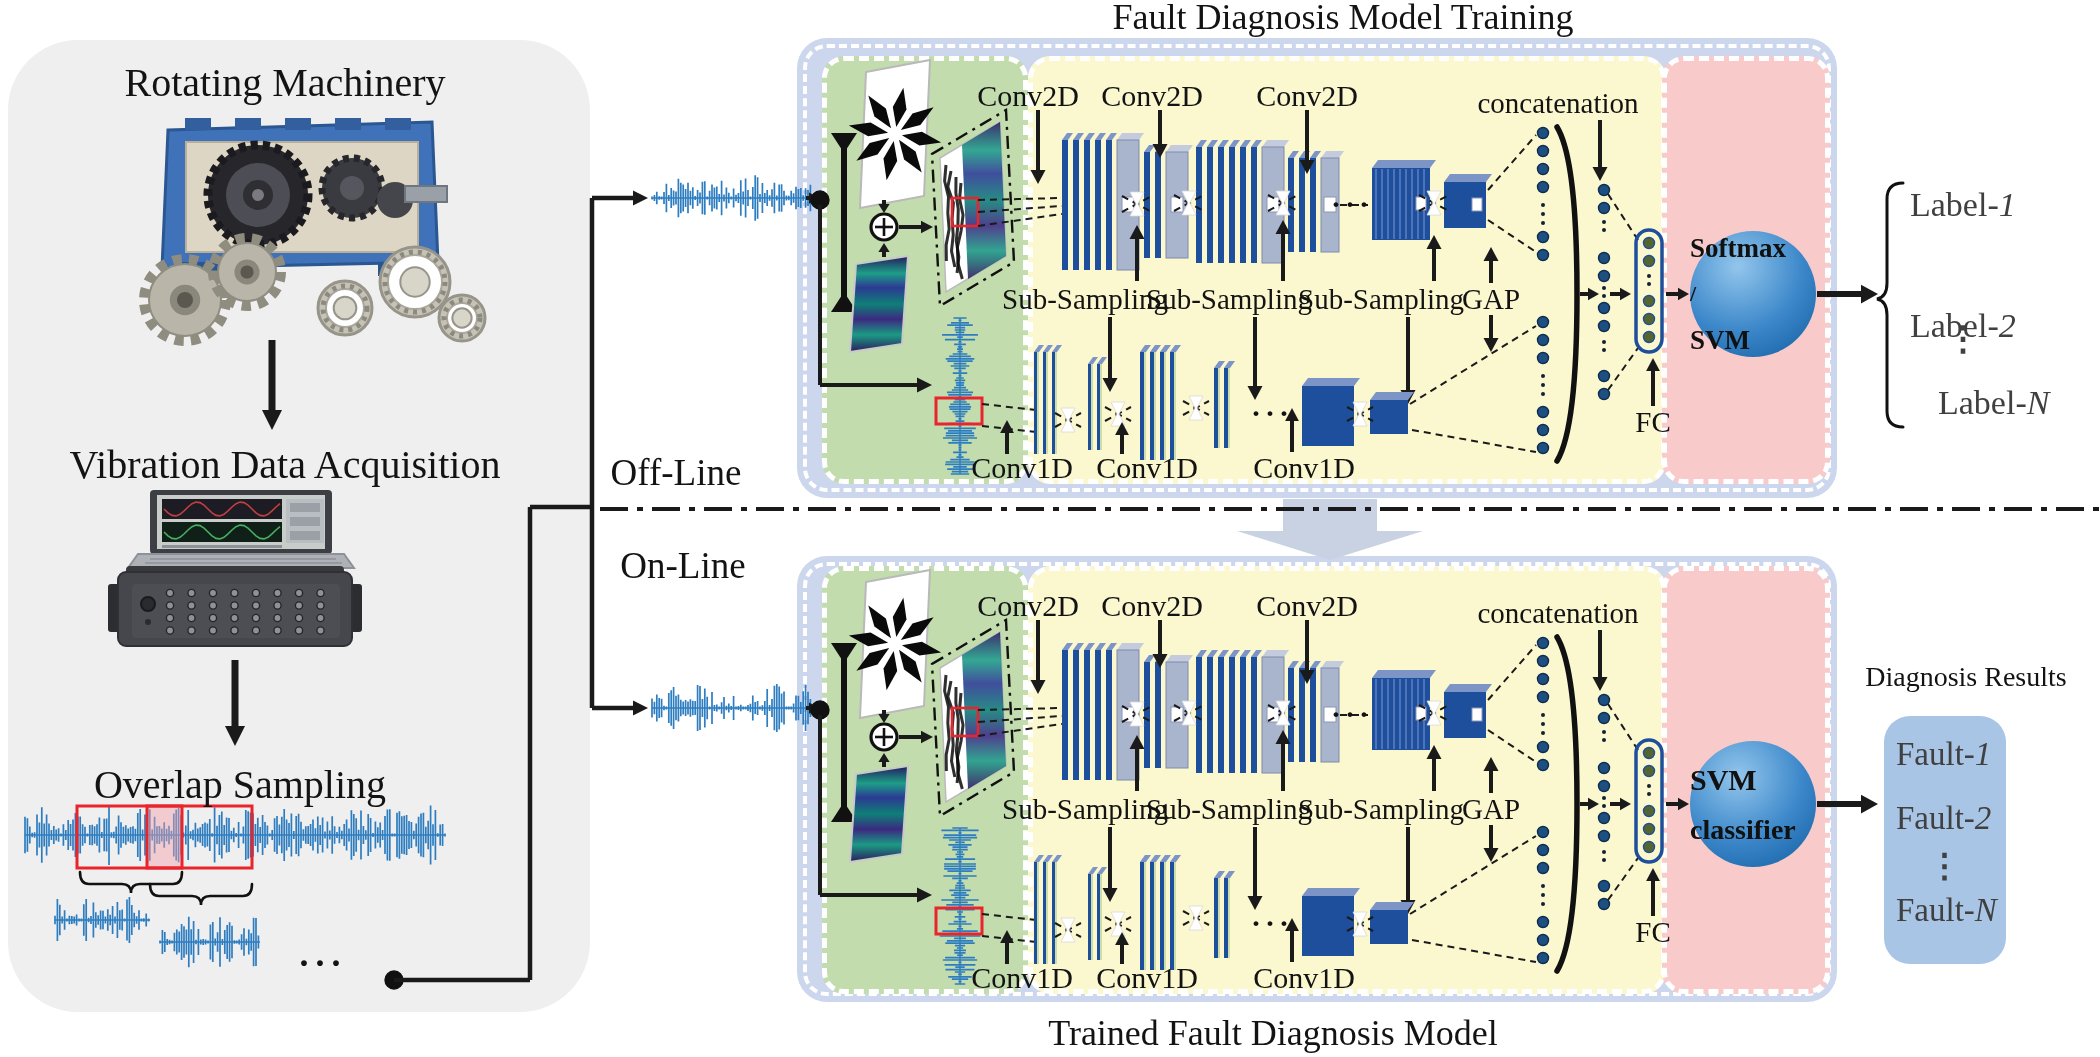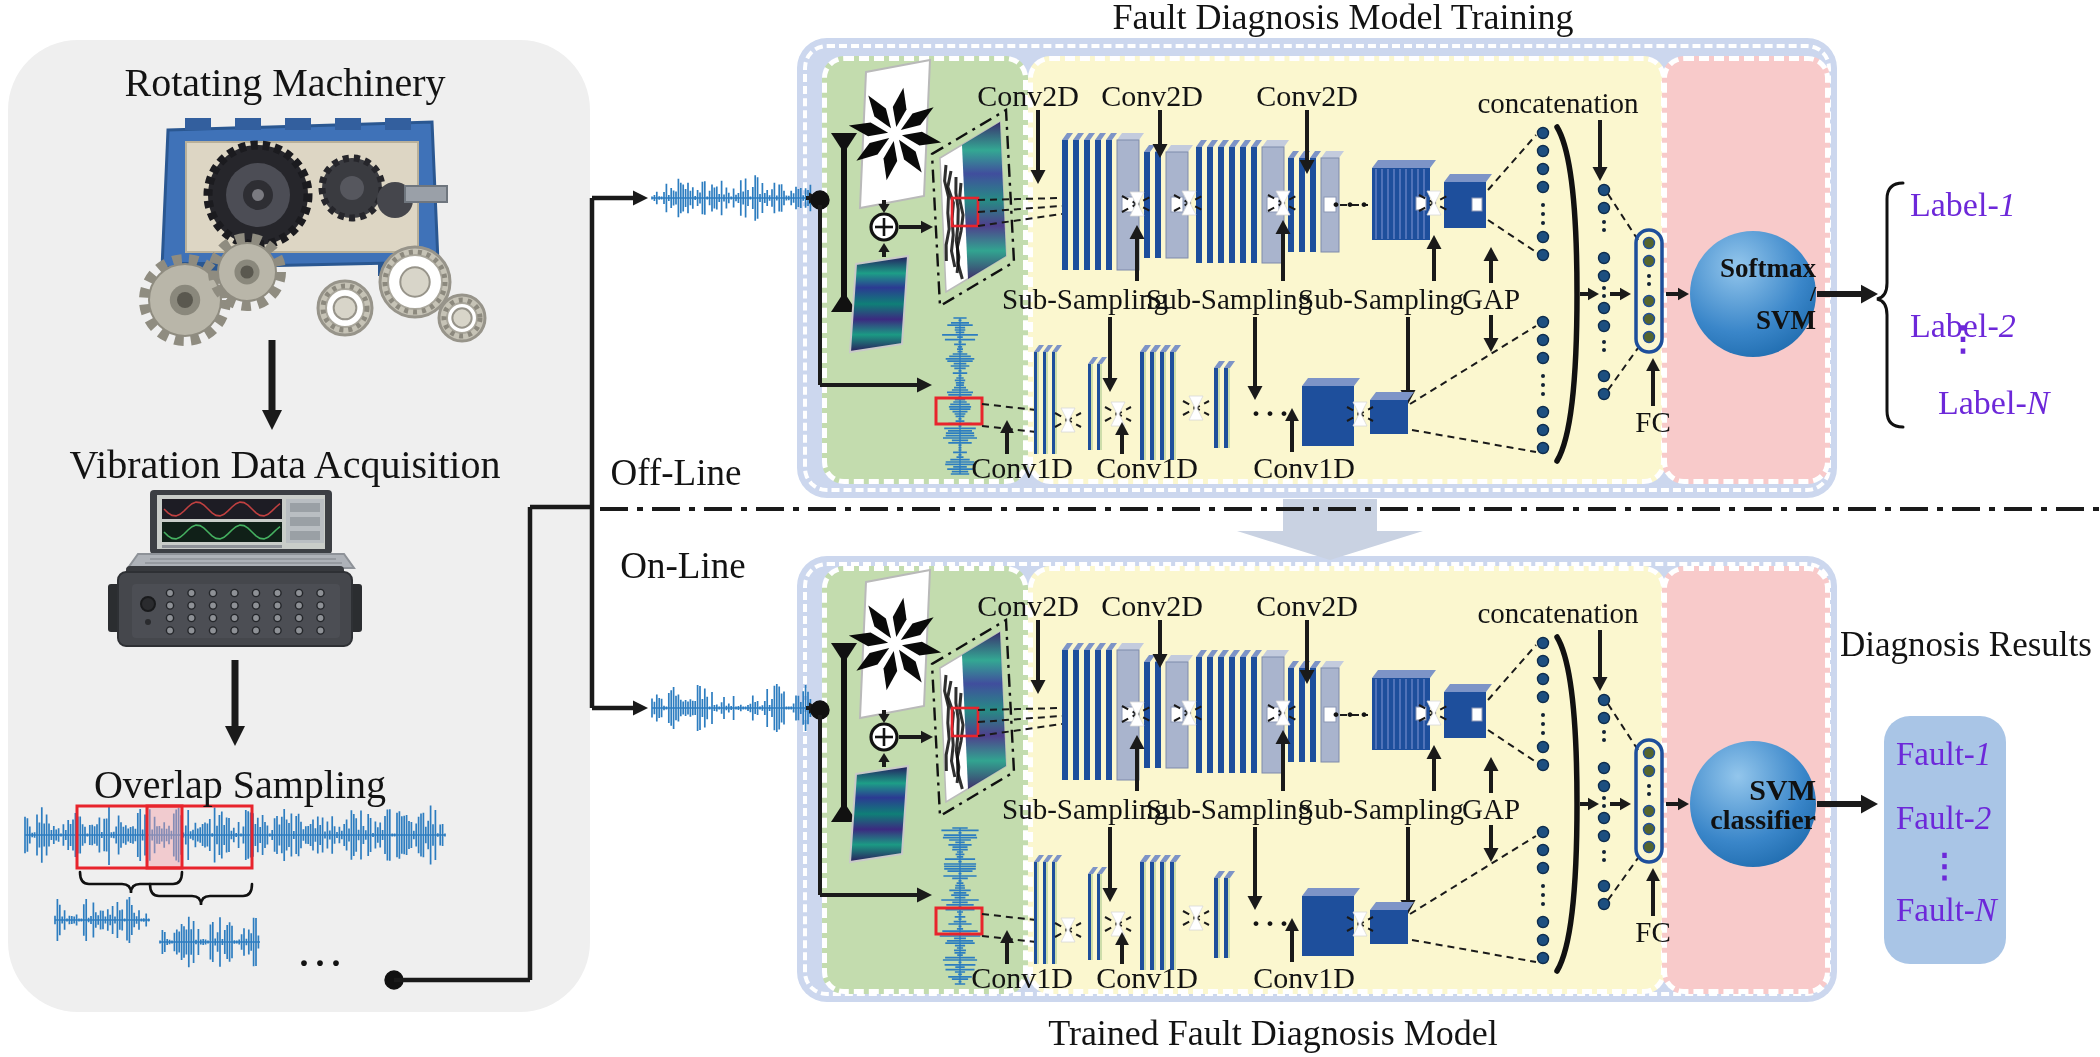--- a/index.html
+++ b/index.html
@@ -12,25 +12,25 @@
           border:4px dashed #fff;border-radius:24px;}
   .panel{position:absolute;border:5px dashed #fff;border-radius:22px;}
   .p-green{background:var(--green,#c3dcae);}
   .p-yellow{background:var(--yellow,#fbf7cf);}
   .p-pink{background:var(--pink,#f8caca);}
   .results-box{position:absolute;background:var(--resblue,#a9c5e6);border-radius:26px;}
   .lbl{position:absolute;transform:translate(-50%,-50%);white-space:nowrap;color:#131313;line-height:1;}
   .ell{font-weight:bold;letter-spacing:4px;}
   .circle{position:absolute;width:126px;height:126px;border-radius:50%;transform:translate(-50%,-50%);
           background:radial-gradient(circle at 38% 28%, #93c6ec, #3a86c9 55%, #0f5c9e);
-          display:flex;flex-direction:column;align-items:flex-end;justify-content:center;
-          font-weight:bold;}
+          display:flex;flex-direction:column;align-items:flex-start;justify-content:center;
+          font-weight:bold;gap:20px;}
   .circle .cl{line-height:1.05;color:#111;}
   .cl-gray{color:#6d6e71;}
-  .out-item{position:absolute;white-space:nowrap;color:#6d28d9;}
+  .out-item{position:absolute;white-space:nowrap;color:#404040;}
   .out-item .num{font-style:italic;}
   svg.fig{position:absolute;left:0;top:0;pointer-events:none;}
 </style>
 </head>
 <body>
 
 <div class="canvas">
 
   <div class="gray-panel"></div>
 
@@ -750,19 +750,19 @@
   <div class="circle" style="left:1753px;top:804px;">
     <div class="cl" style="font-size:30px;">SVM</div>
     <div class="cl cl-gray" style="font-size:28px;">classifier</div>
   </div>
 
   <div class="out-item" style="left:1910px;top:186px;font-size:34px;"><span>Label-</span><span class="num">1</span></div>
   <div class="out-item" style="left:1910px;top:262px;font-size:34px;margin-top:45px;"><span>Label-</span><span class="num">2</span></div>
   <div class="out-item" style="left:1946px;top:318px;font-size:34px;font-weight:bold;"><span>⋮</span></div>
   <div class="out-item" style="left:1938px;top:384px;font-size:34px;"><span>Label-</span><span class="num">N</span></div>
 
-  <div class="lbl" style="left:1966px;top:644px;font-size:35px;">Diagnosis Results</div>
+  <div class="lbl" style="left:1966px;top:677px;font-size:28px;">Diagnosis Results</div>
   <div class="out-item" style="left:1896px;top:736px;font-size:33px;"><span>Fault-</span><span class="num">1</span></div>
   <div class="out-item" style="left:1896px;top:800px;font-size:33px;"><span>Fault-</span><span class="num">2</span></div>
   <div class="out-item" style="left:1928px;top:846px;font-size:33px;font-weight:bold;"><span>⋮</span></div>
   <div class="out-item" style="left:1896px;top:892px;font-size:33px;"><span>Fault-</span><span class="num">N</span></div>
 
 </div>
 
 </body></html>

